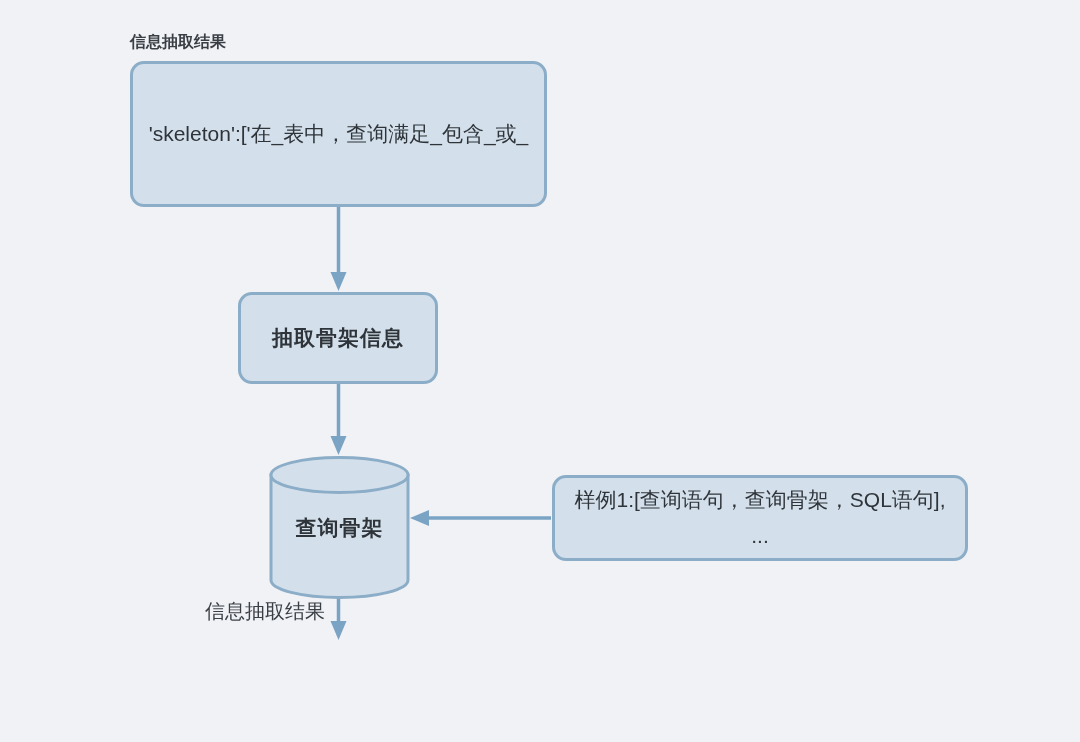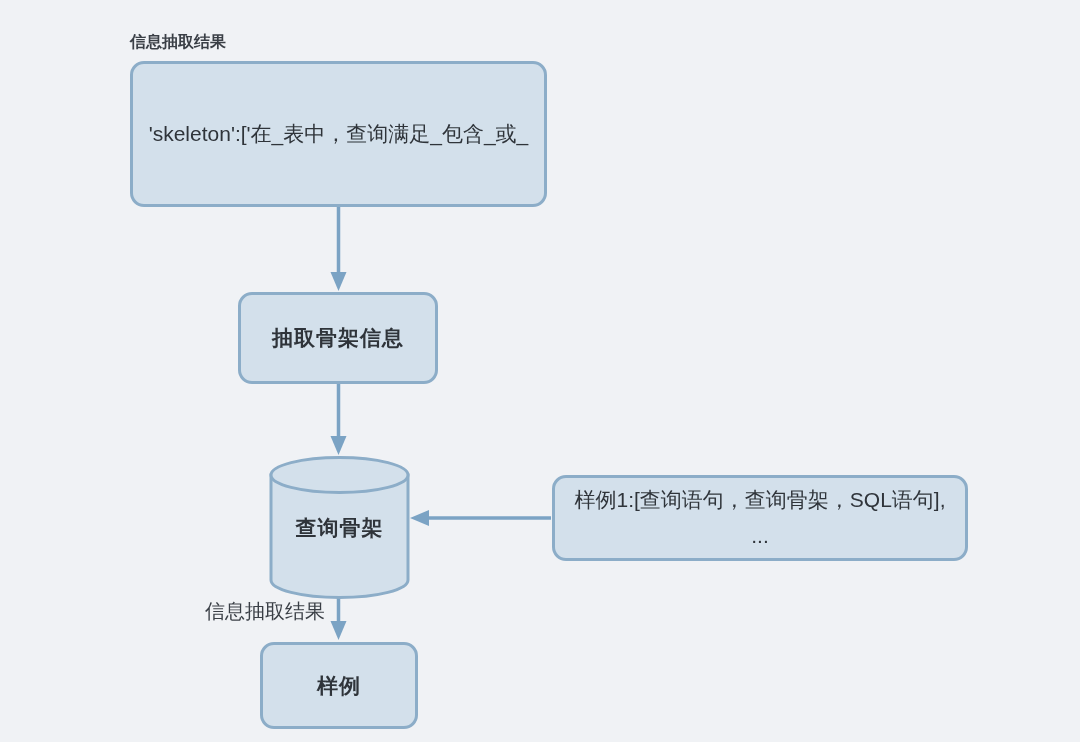--- a/index.html
+++ b/index.html
@@ -107,17 +107,14 @@
   <div class="cyl-label">查询骨架</div>
 
 
   <div class="node" style="left:552px;top:475px;width:416px;height:86px;">
     <div class="line-tight">样例1:[查询语句，查询骨架，SQL语句],</div>
     <div class="line-tight">...</div>
   </div>
 
   <div class="edge-label" style="left:205px;top:598px;">信息抽取结果</div>
 
-  <div class="node" style="left:260px;top:642px;width:158px;height:87px;">
-    <div class="node-label-bold">样例</div>
-  </div>
 
 </div>
 
 </body></html>

